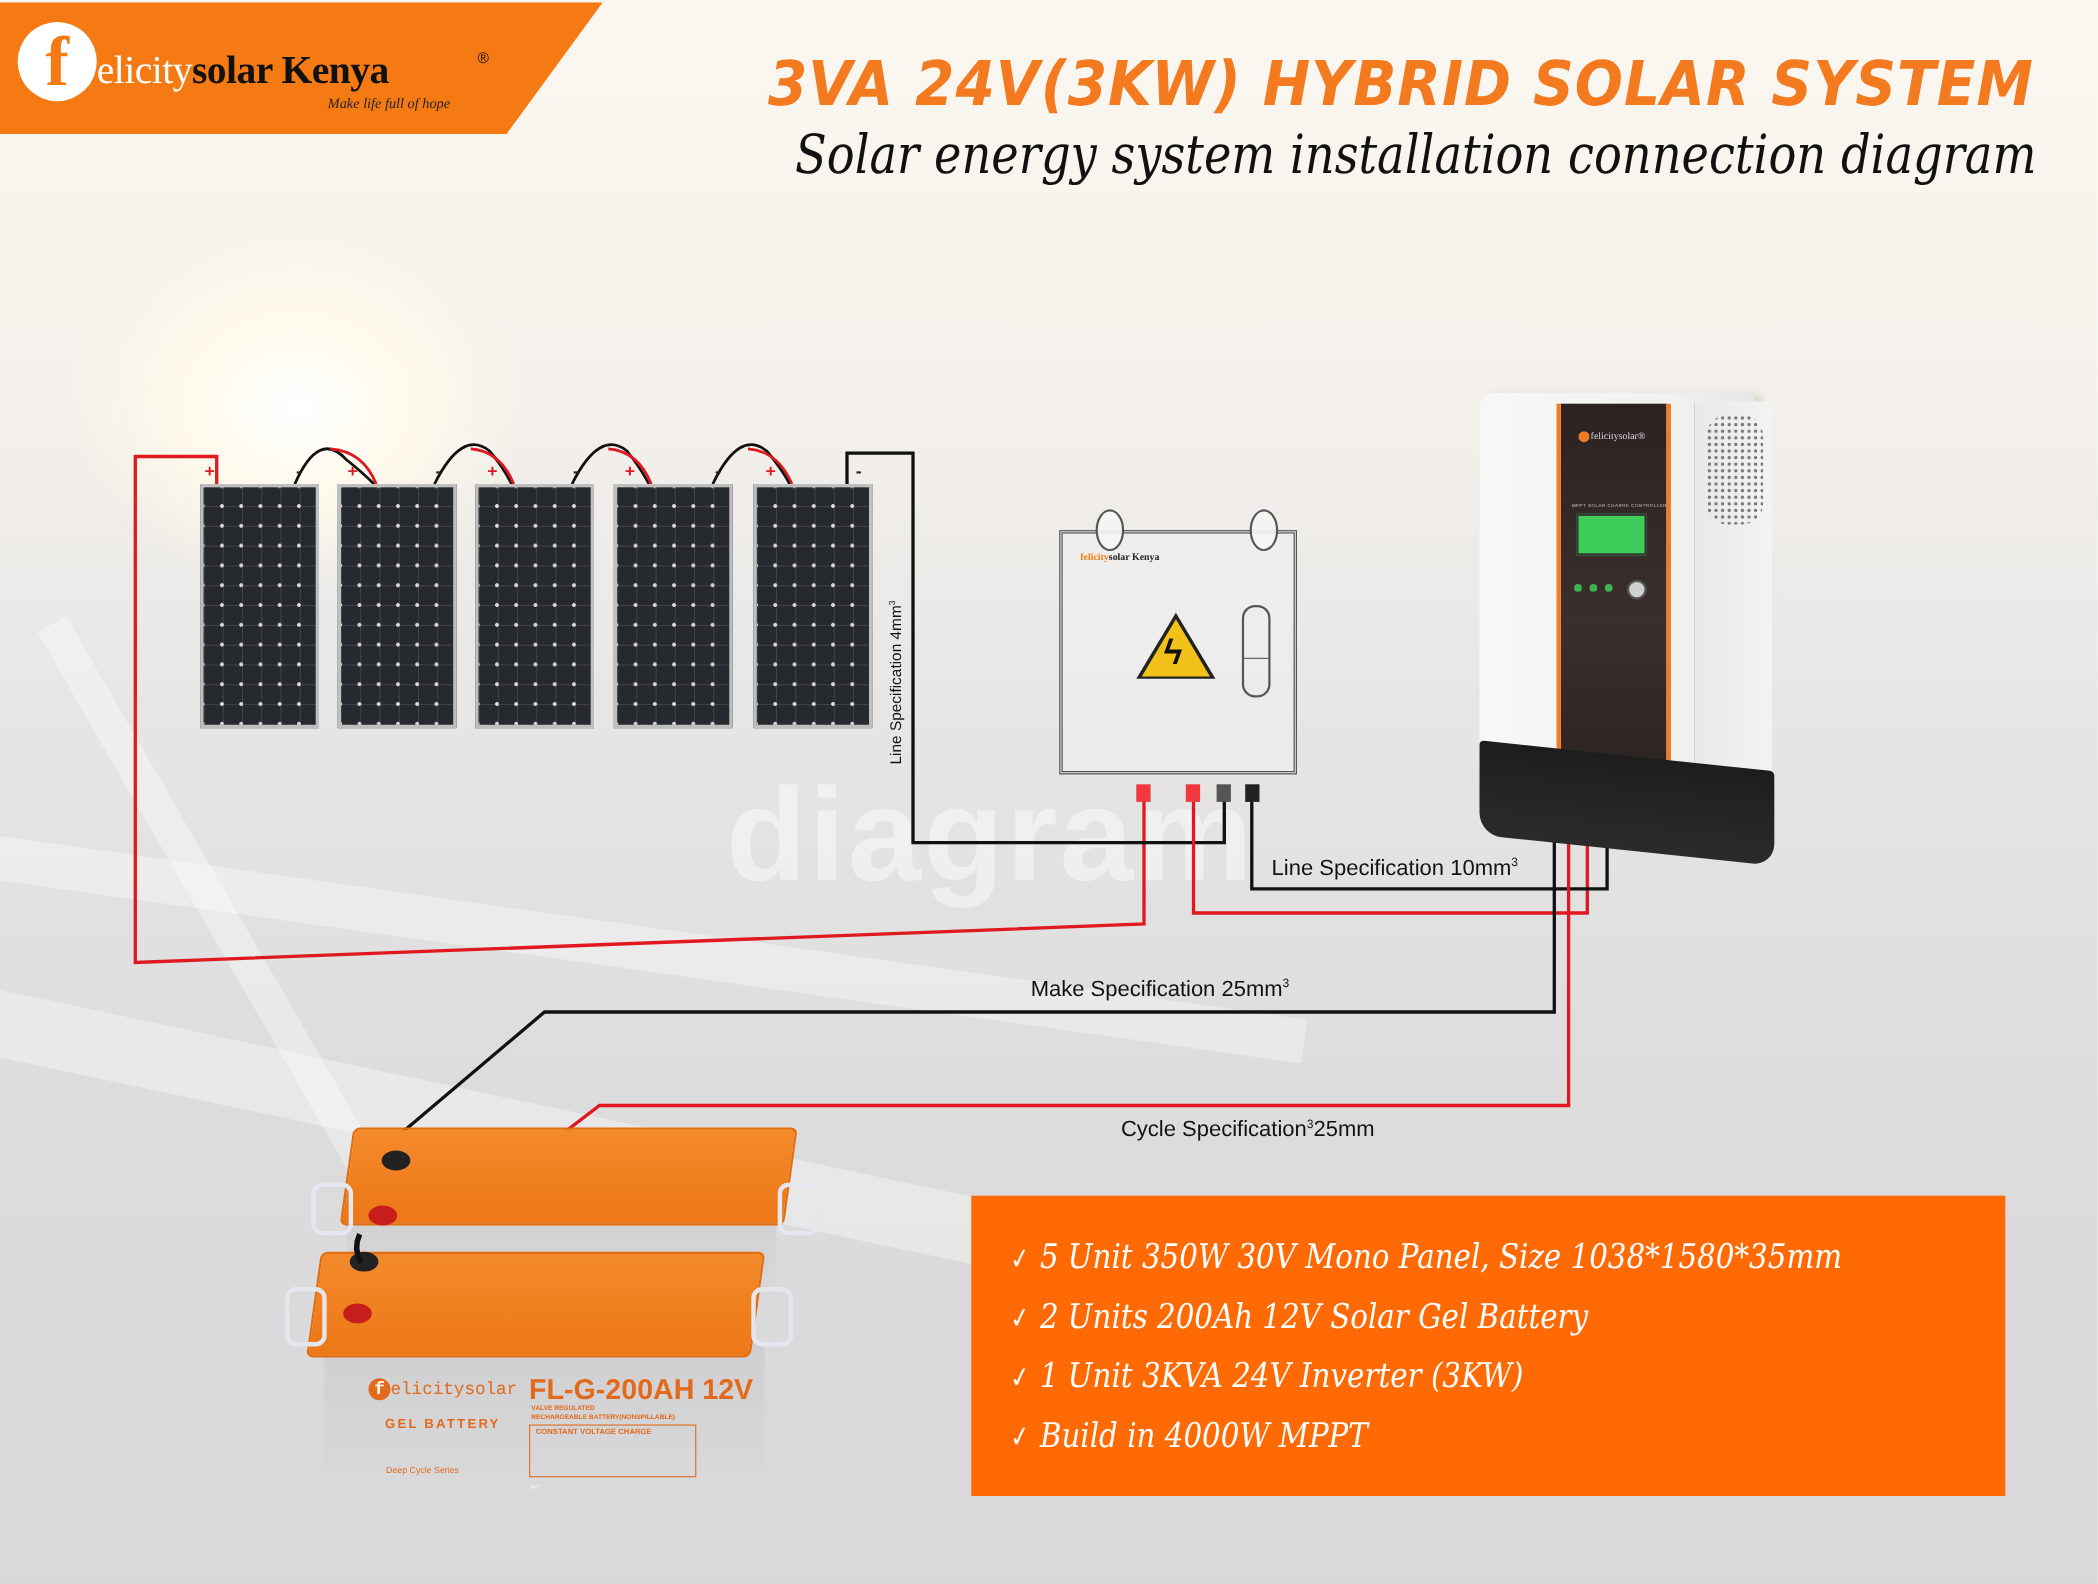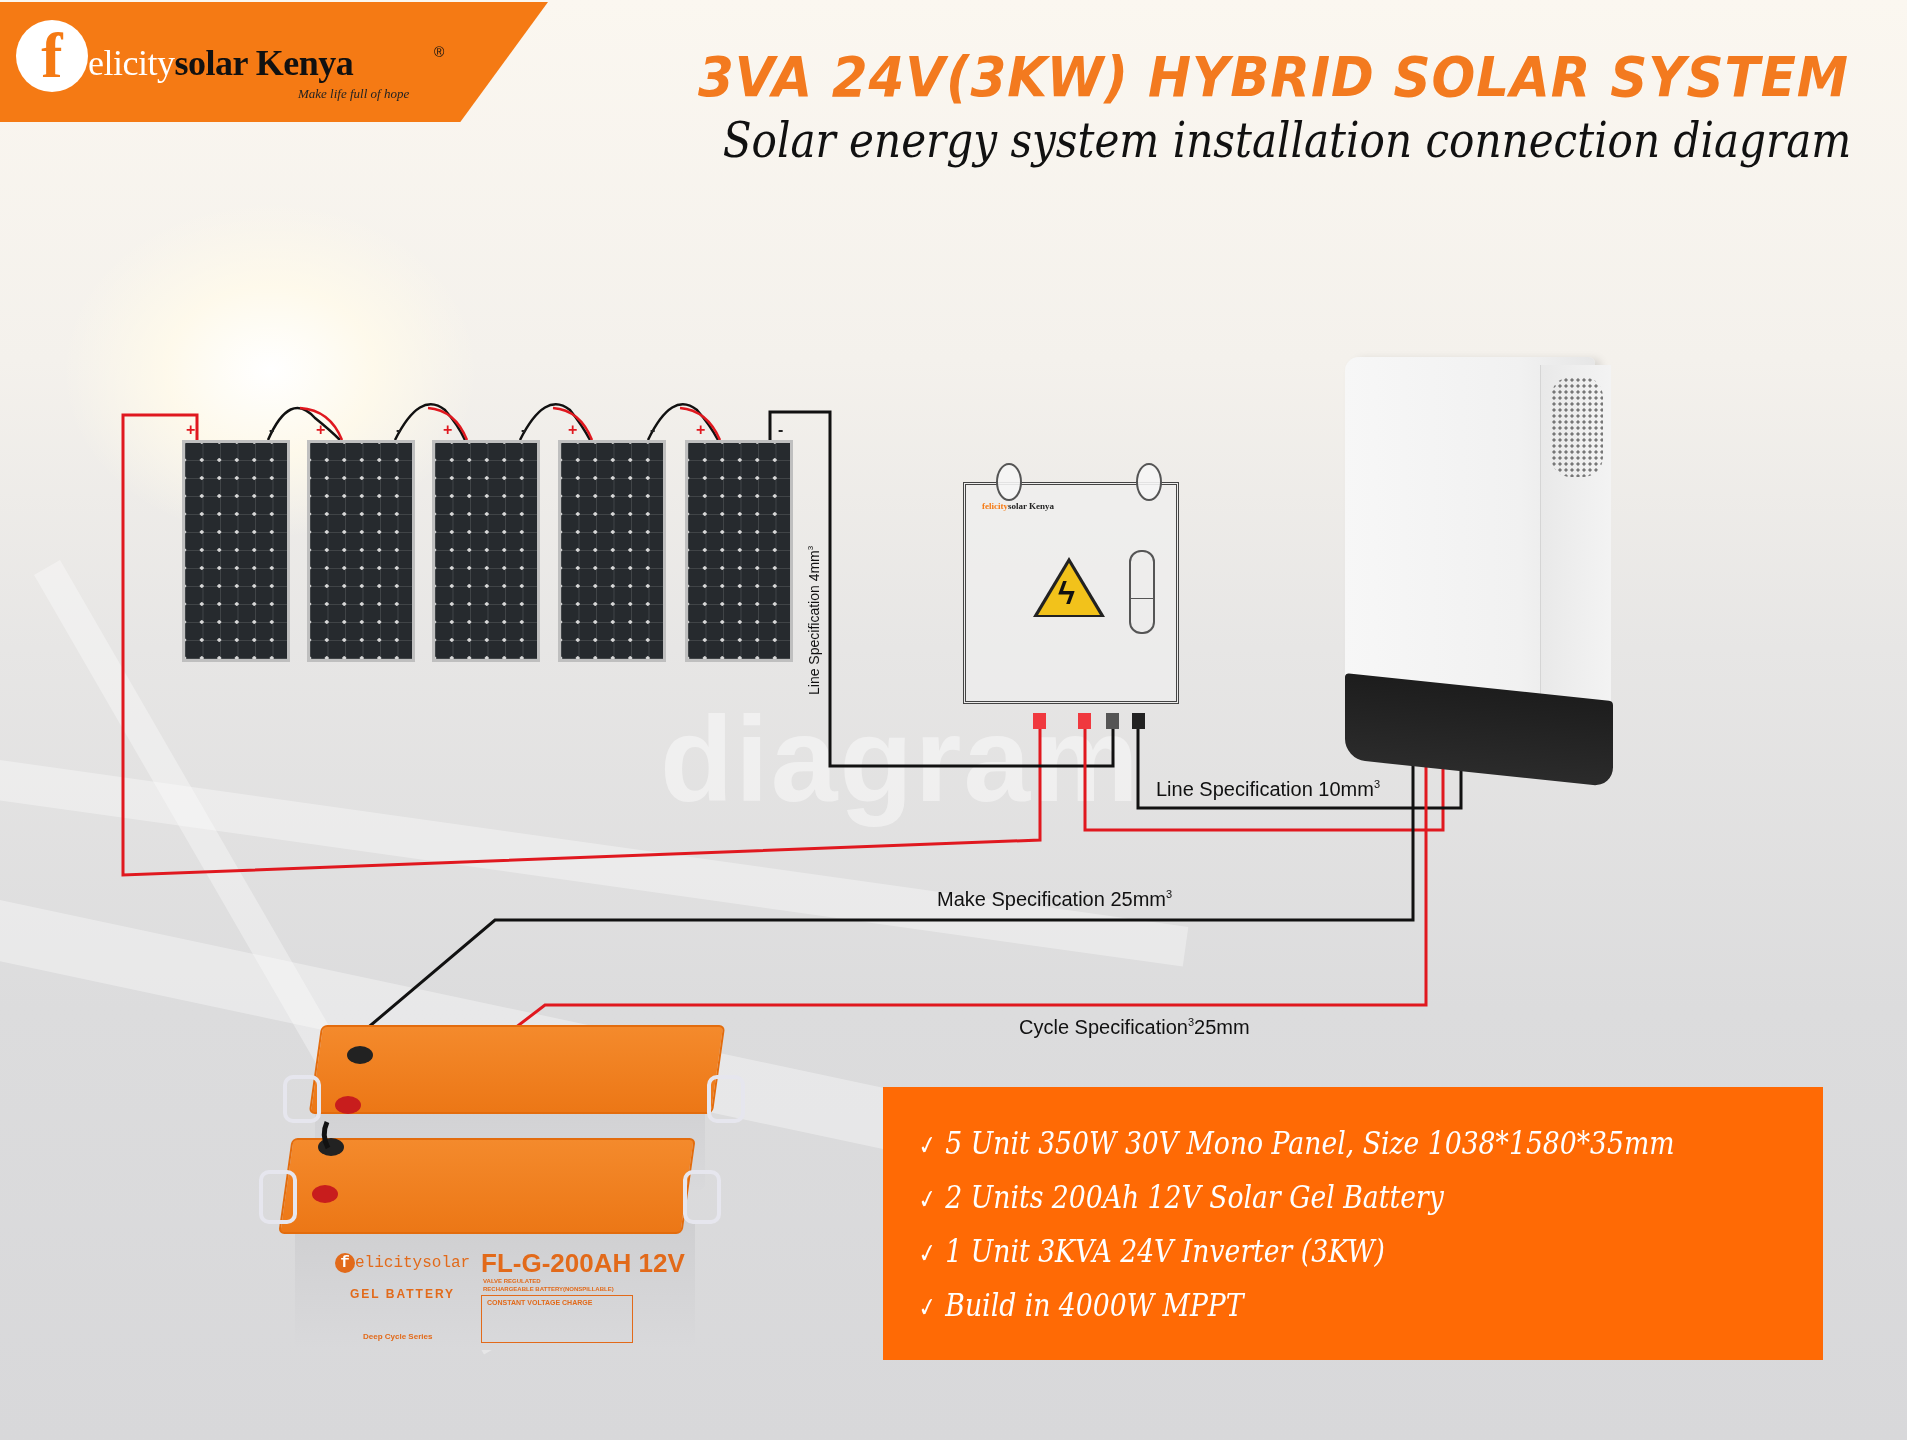--- a/index.html
+++ b/index.html
@@ -134,21 +134,21 @@
   .batt-case {
     position:absolute; background:linear-gradient(180deg,#cfcfd1,#d9d9db);
     border-radius:0 0 6px 6px;
   }
   .batt-model {
     position:absolute; color:#e26a1a; font-weight:bold; font-size:26px; white-space:nowrap;
   }
   .batt-brand { position:absolute; color:#e26a1a; font-family:Liberation Mono, monospace; font-size:16px; white-space:nowrap; }
   .batt-type { position:absolute; color:#e26a1a; font-weight:bold; font-size:12px; letter-spacing:2px; white-space:nowrap; }
   .batt-small { position:absolute; color:#e26a1a; font-size:6px; font-weight:bold; white-space:nowrap; }
-  .batt-series { position:absolute; color:#e26a1a; font-size:8px; font-weight:bold; white-space:nowrap;margin-left:12px; }
+  .batt-series { position:absolute; color:#e26a1a; font-size:8px; font-weight:normal; white-space:nowrap; }
   .batt-chg-box { position:absolute; border:1px solid #e26a1a; }
   .post { position:absolute; width:26px; height:18px; border-radius:50%; }
   .handle-loop { position:absolute; border:4px solid #e6e6ee; border-radius:10px; }
   .spec-box {
     position:absolute; left:883px; top:1087px; width:940px; height:273px; background:#ff6a05;
   }
   .spec-item {
     position:absolute; left:35px; font-family:"DejaVu Serif", serif; font-style:italic; font-size:31px; color:#fff;
     white-space:nowrap; transform:scaleX(0.86); transform-origin:left center;
   }
@@ -239,20 +239,29 @@
 <div class="term" style="left:1078px;background:#f0393f;"></div>
 <div class="term" style="left:1106px;background:#555;"></div>
 <div class="term" style="left:1132px;background:#222;"></div>
 
 <div class="line-label" style="left:1156px;top:778px;"><span>Line Specification 10mm</span><sup>3</sup></div>
 
 <div class="inverter">
   <div class="inv-body"></div>
   <div class="inv-side"></div>
   <div class="grille"></div>
+  <div class="inv-front">
+    <div class="inv-logo"><span class="dot"></span><span>felicitysolar®</span></div>
+    <div class="inv-ctl">MPPT SOLAR CHARGE CONTROLLER</div>
+    <div class="lcd"></div>
+    <div class="led" style="left:12px;"></div>
+    <div class="led" style="left:26px;"></div>
+    <div class="led" style="left:40px;"></div>
+    <div class="knob"></div>
+  </div>
   <div class="inv-base"></div>
 </div>
 
 <div class="line-label" style="left:937px;top:888px;"><span>Make Specification 25mm</span><sup>3</sup></div>
 <div class="line-label" style="left:1019px;top:1016px;"><span>Cycle Specification</span><sup>3</sup><span>25mm</span></div>
 
 <div class="battery" style="left:255px;top:1020px;width:470px;height:320px;">
 
   <div class="batt-case" style="left:60px;top:60px;width:390px;height:110px;"></div>
   <div class="batt-lid" style="left:60px;top:5px;width:400px;height:85px;transform:skewX(-8deg);"></div>

